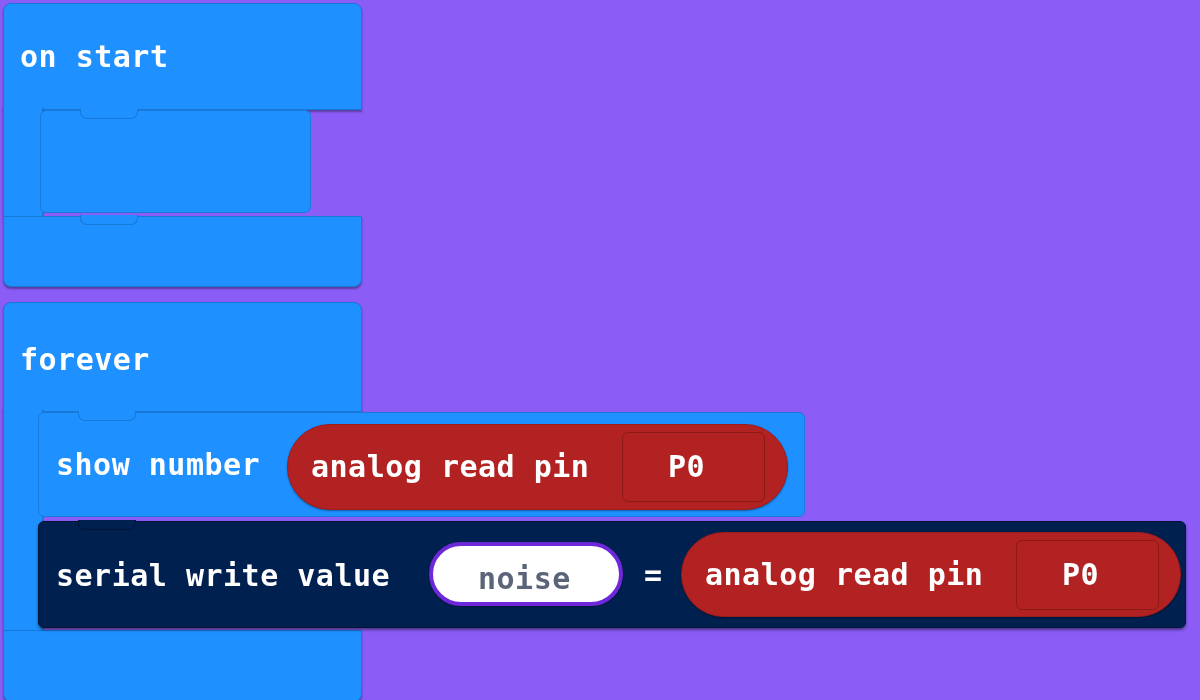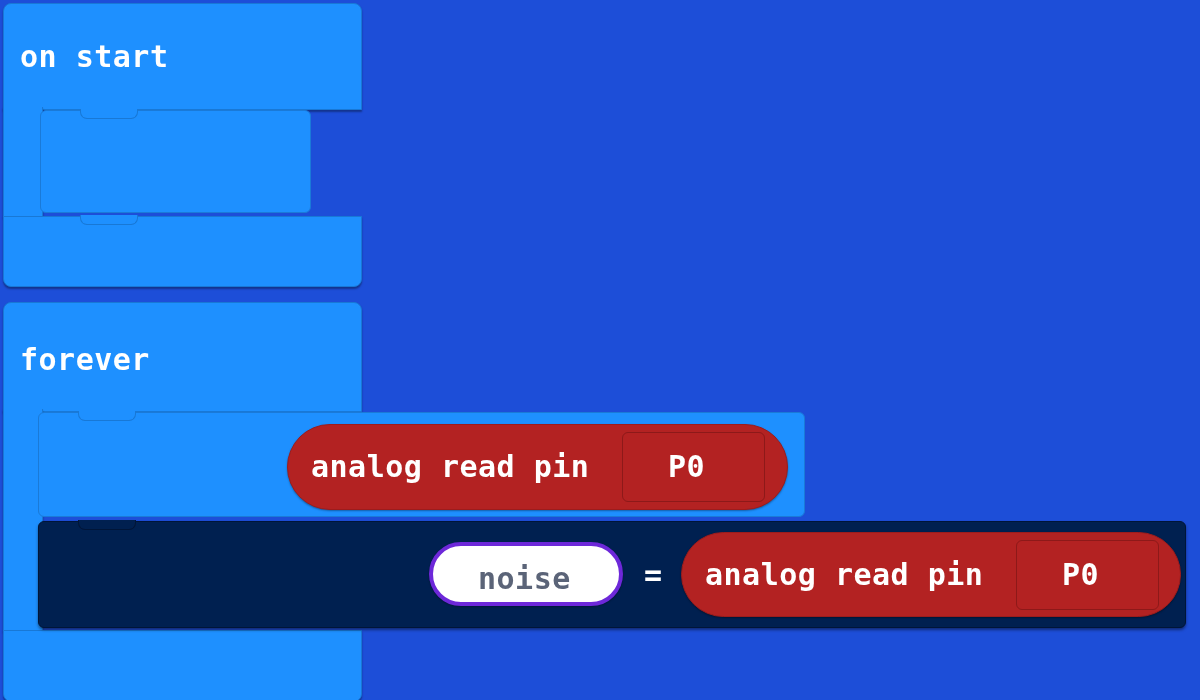--- a/index.html
+++ b/index.html
@@ -11,21 +11,21 @@
     width: 1200px;
     height: 700px;
     overflow: hidden;
     font-family: "DejaVu Sans Mono", "Liberation Mono", monospace;
   }
 
   #canvas {
     position: relative;
     width: 1200px;
     height: 700px;
-    background: #1d4ed8;
+    background: #8b5cf6;
   }
 
   .label {
     position: absolute;
     color: #ffffff;
     font-family: "DejaVu Sans Mono", "Liberation Mono", monospace;
     font-size: 30px;
     font-weight: bold;
     letter-spacing: 0.5px;
     white-space: nowrap;
@@ -150,33 +150,35 @@
   <div class="label" style="left:20px; top:345px;">forever</div>
 
   <div class="wrap-outer wrap-left" style="left:3px; top:409px; width:38px; height:222px;"></div>
 
   <div class="wrap-outer wrap-bottom" style="left:3px; top:630px; width:357px; height:70px;"></div>
 
   <div class="stmt blue-sub" style="left:38px; top:412px; width:767px; height:105px;"></div>
 
   <div class="notch" style="left:78px; top:411px;"></div>
 
+  <div class="label" style="left:56px; top:450px;">show number</div>
 
   <div class="reporter" style="left:287px; top:424px; width:501px; height:86px;"></div>
 
   <div class="label" style="left:311px; top:452px;">analog read pin</div>
 
   <div class="field-box" style="left:622px; top:432px; width:143px; height:70px;"></div>
 
   <div class="label" style="left:668px; top:452px;">P0</div>
 
   <div class="stmt navy" style="left:38px; top:521px; width:1148px; height:107px;"></div>
 
   <div class="notch navy" style="left:78px; top:520px;"></div>
 
+  <div class="label" style="left:56px; top:561px;">serial write value</div>
 
   <div class="field-pill" style="left:429px; top:542px; width:194px; height:64px;">
     <div class="label" style="left:45px; top:18px;">noise</div>
   </div>
 
   <div class="op" style="left:644px; top:560px;">=</div>
 
   <div class="reporter" style="left:681px; top:532px; width:500px; height:85px;"></div>
 
   <div class="label" style="left:705px; top:560px;">analog read pin</div>

